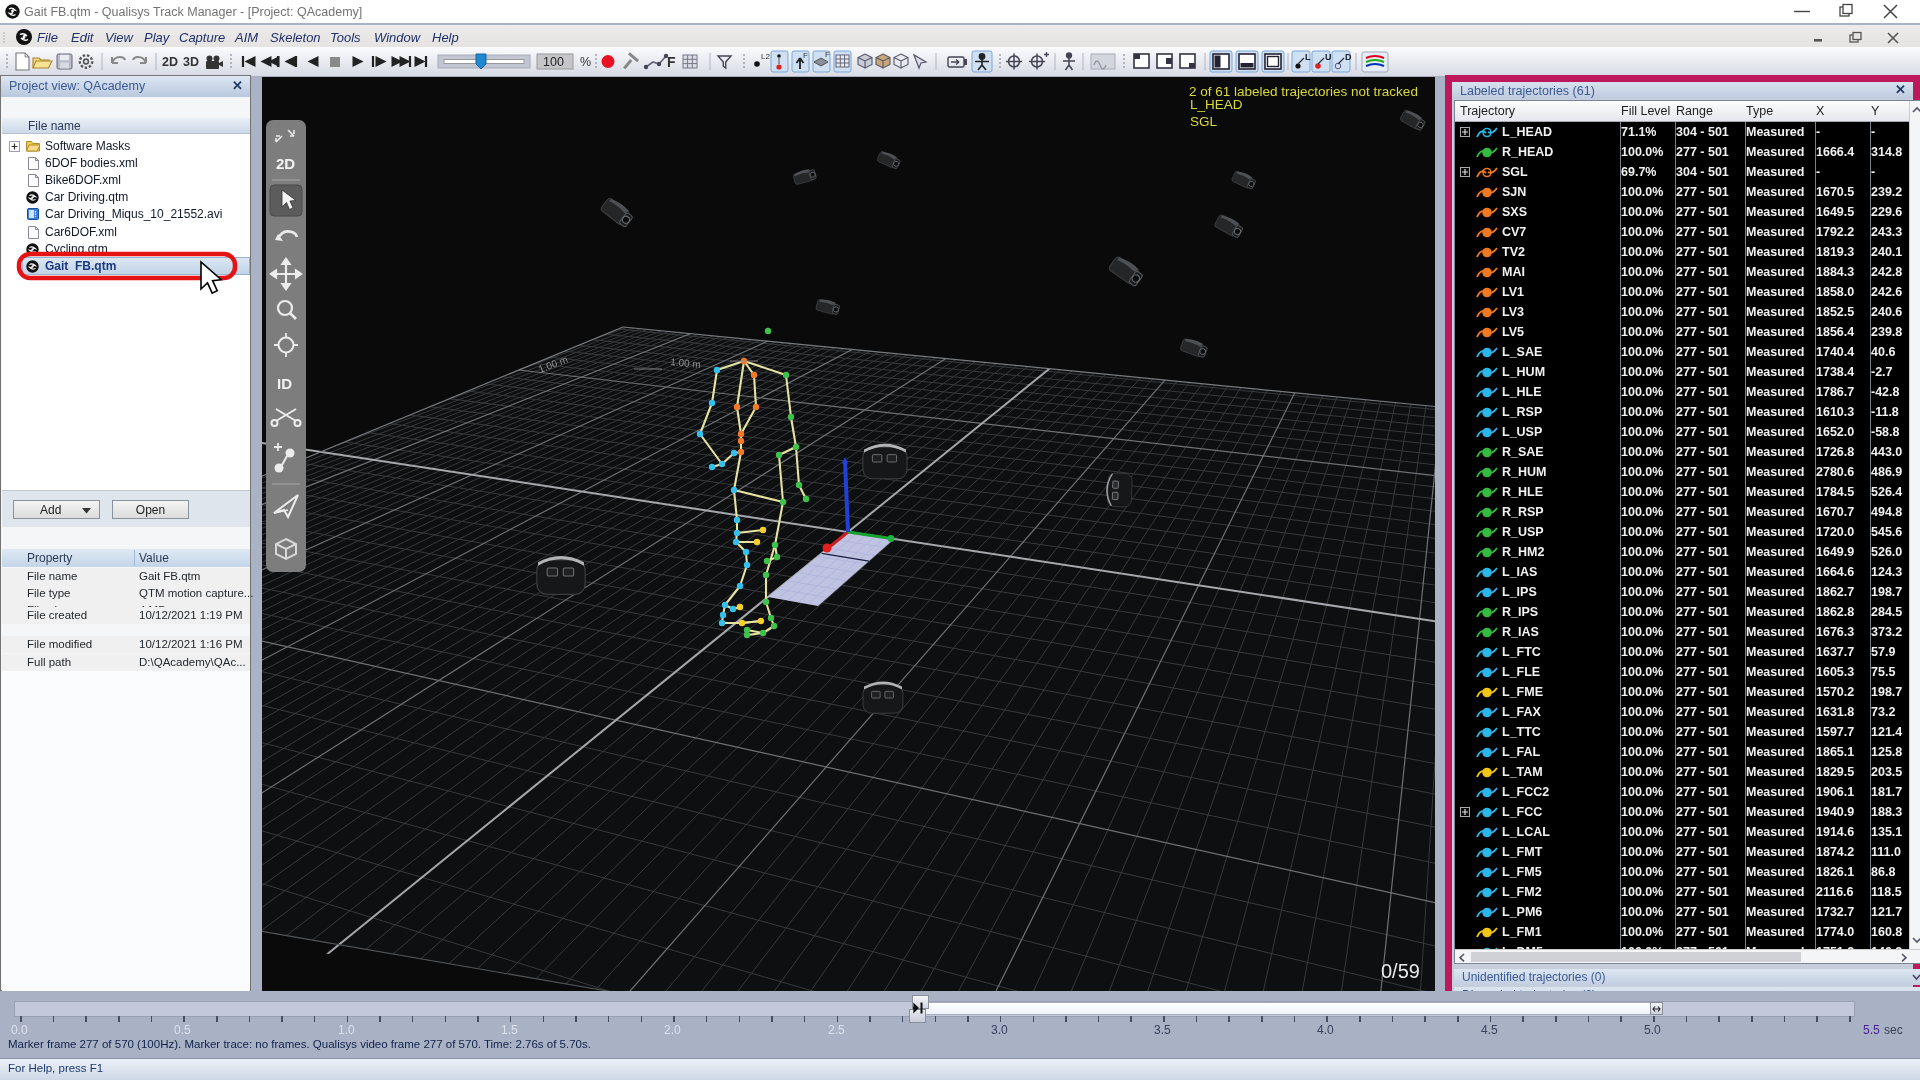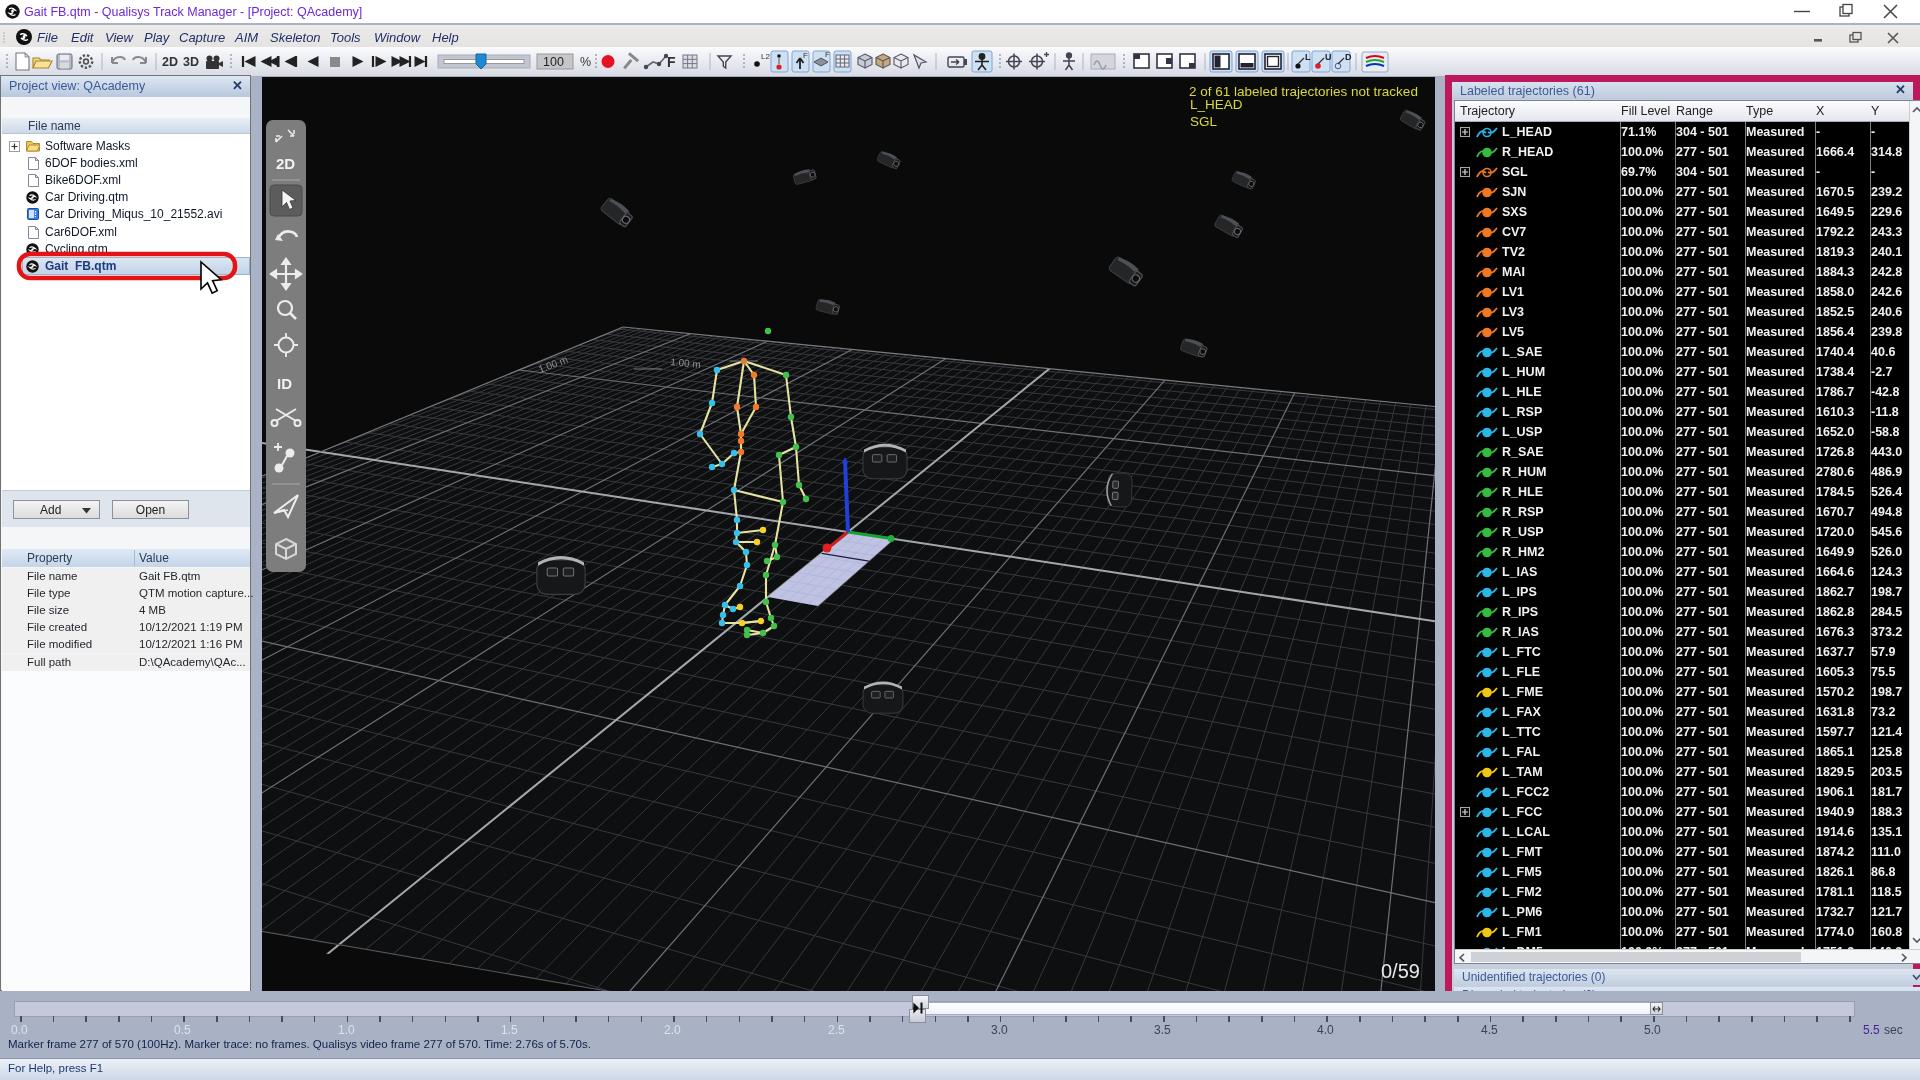--- a/index.html
+++ b/index.html
@@ -1,19 +1,19 @@
 <!DOCTYPE html>
 <html><head><meta charset="utf-8">
 <style>
 html,body{margin:0;padding:0;width:1920px;height:1080px;overflow:hidden;background:#aab2c6;
 font-family:"Liberation Sans",sans-serif;}
 *{box-sizing:border-box;}
 .abs{position:absolute;}
 #titlebar{left:0;top:0;width:1920px;height:23px;background:#ffffff;}
-#titlebar .ttl{left:24px;top:5px;font-size:12.5px;color:#6d28d9;}
+#titlebar .ttl{left:24px;top:5px;font-size:12.5px;color:#737373;}
 #menubar{left:0;top:25px;width:1920px;height:29px;background:linear-gradient(#ecebea,#e2e1e0);font-style:italic;}
 #menubar span{position:absolute;top:5px;font-size:13px;color:#20306a;}
 #toolbar{left:0;top:47px;width:1920px;height:30px;background:linear-gradient(#fbfbfd,#d8dbe5);border-bottom:1px solid #a8aebc;}
 #leftpanel{left:0;top:75px;width:251px;height:916px;background:#f4f6f8;border:1px solid #737373;}
 #view3d{left:262px;top:77px;width:1173px;height:914px;background:#0a0a0a;}
 #rightpanel{left:1445px;top:75px;width:475px;height:923px;background:#c6cedc;border:7px solid #be185d;}
 #bottom{left:0;top:991px;width:1920px;height:89px;background:#a9b1c5;}
 .ptitle{position:absolute;left:0;top:0;width:100%;height:21px;background:linear-gradient(#dde7f3,#b9c8dd);
 color:#3c5a94;font-size:12.5px;padding:3px 0 0 8px;}
 .ptitle .x{position:absolute;right:7px;top:2px;color:#243a66;font-size:13px;font-weight:bold;}
@@ -385,21 +385,21 @@
       <span class="v">Gait FB.qtm</span>
     </div>
     <div class="prow" style="top:509px">
       <span class="k">File type</span>
       <span class="v">QTM motion capture...</span>
     </div>
     <div class="prow" style="top:526px">
       <span class="k">File size</span>
       <span class="v">4 MB</span>
     </div>
-    <div class="prow" style="top:543px">
+    <div class="prow" style="top:531px">
       <span class="k">File created</span>
       <span class="v">10/12/2021 1:19 PM</span>
     </div>
     <div class="prow" style="top:560px">
       <span class="k">File modified</span>
       <span class="v">10/12/2021 1:16 PM</span>
     </div>
     <div class="prow" style="top:578px">
       <span class="k">Full path</span>
       <span class="v">D:\QAcademy\QAc...</span>
@@ -1296,21 +1296,21 @@
         </div>
         <div class="drow" style="top:760px">
           <svg class="abs" style="left:21px;top:4px" width="22" height="13" viewBox="0 0 22 13">
             <path d="M1 11 q4 -9 9 -4 M12 6 q4 3 9 -4" fill="none" stroke="#2bb7e8" stroke-width="1.8"></path>
             <circle cx="11" cy="6.5" r="4" fill="#2bb7e8" stroke="#2bb7e8" stroke-width="1.6"></circle>
           </svg>
           <span class="c1">L_FM2</span>
           <span class="c2">100.0%</span>
           <span class="c3">277 - 501</span>
           <span class="c4">Measured</span>
-          <span class="c5">1781.1</span>
+          <span class="c5">2116.6</span>
           <span class="c6">118.5</span>
         </div>
         <div class="drow" style="top:780px">
           <svg class="abs" style="left:21px;top:4px" width="22" height="13" viewBox="0 0 22 13">
             <path d="M1 11 q4 -9 9 -4 M12 6 q4 3 9 -4" fill="none" stroke="#2bb7e8" stroke-width="1.8"></path>
             <circle cx="11" cy="6.5" r="4" fill="#2bb7e8" stroke="#2bb7e8" stroke-width="1.6"></circle>
           </svg>
           <span class="c1">L_PM6</span>
           <span class="c2">100.0%</span>
           <span class="c3">277 - 501</span>

